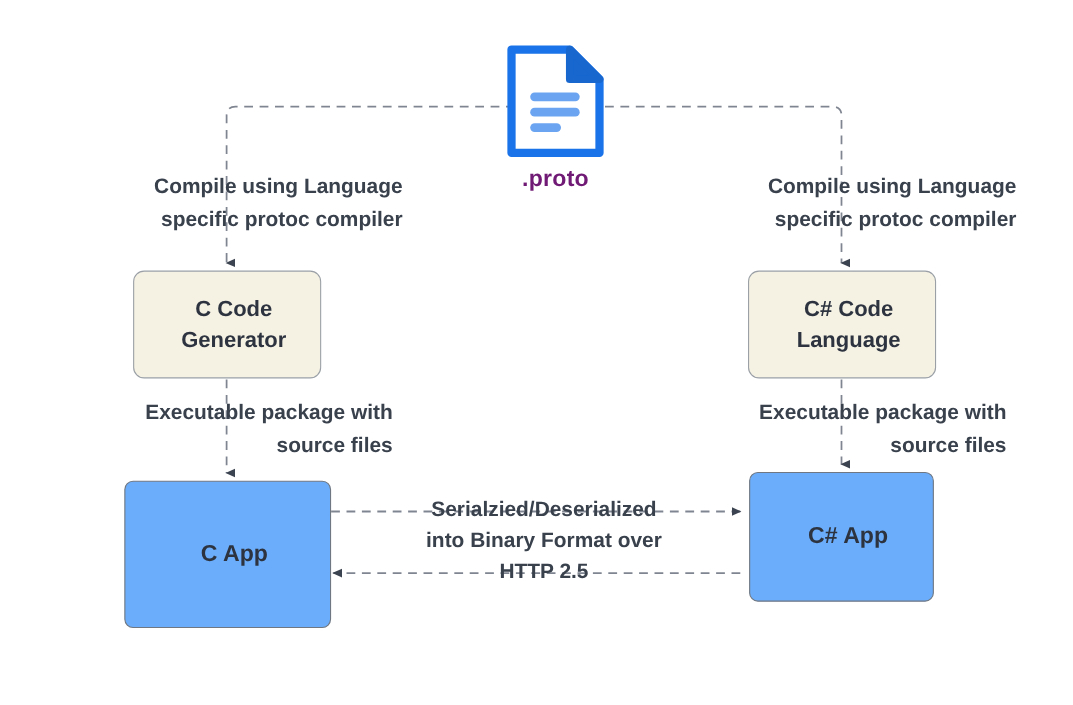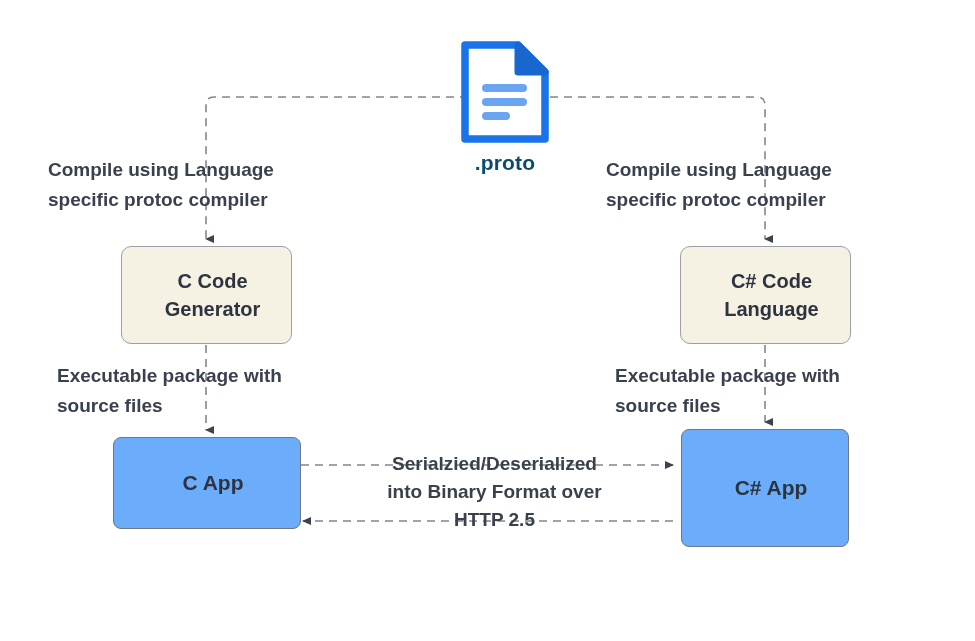--- a/index.html
+++ b/index.html
@@ -22,21 +22,21 @@
     left: 0;
     top: 0;
     width: 975px;
     height: 641px;
     pointer-events: none;
   }
 
   
   .caption {
     position: absolute;
-    text-align: left;
+    text-align: right;
     font-weight: bold;
     font-size: 19px;
     line-height: 30px;
     color: #39414d;
     white-space: pre-line;
     z-index: 4;
   }
 
   
   .node {
@@ -78,21 +78,21 @@
     width: 90px;
     height: 104px;
     display: block;
     margin: 0 auto;
   }
   #proto-label {
     margin-top: 7px;
     text-align: center;
     font-size: 21px;
     font-weight: bold;
-    color: #0c4a6e;
+    color: #701a75;
     letter-spacing: 0.2px;
   }
 
   
   #link-caption {
     position: absolute;
     left: 352px;
     top: 450px;
     width: 285px;
     text-align: center;
@@ -151,21 +151,21 @@
 
   <div class="caption" style="left:48px; top:155px; width:318px;">Compile using Language
 specific protoc compiler</div>
 
   <div class="node codegen" style="left:121px; top:246px; width:171px; height:98px;">C Code
 Generator</div>
 
   <div class="caption" style="left:57px; top:361px; width:300px;">Executable package with
 source files</div>
 
-  <div class="node app" style="left:113px; top:437px; width:188px; height:92px;">C App</div>
+  <div class="node app" style="left:113px; top:437px; width:188px; height:134px;">C App</div>
 
   <div class="caption" style="left:606px; top:155px; width:318px;">Compile using Language
 specific protoc compiler</div>
 
   <div class="node codegen" style="left:680px; top:246px; width:171px; height:98px;">C# Code
 Language</div>
 
   <div class="caption" style="left:615px; top:361px; width:300px;">Executable package with
 source files</div>
 

